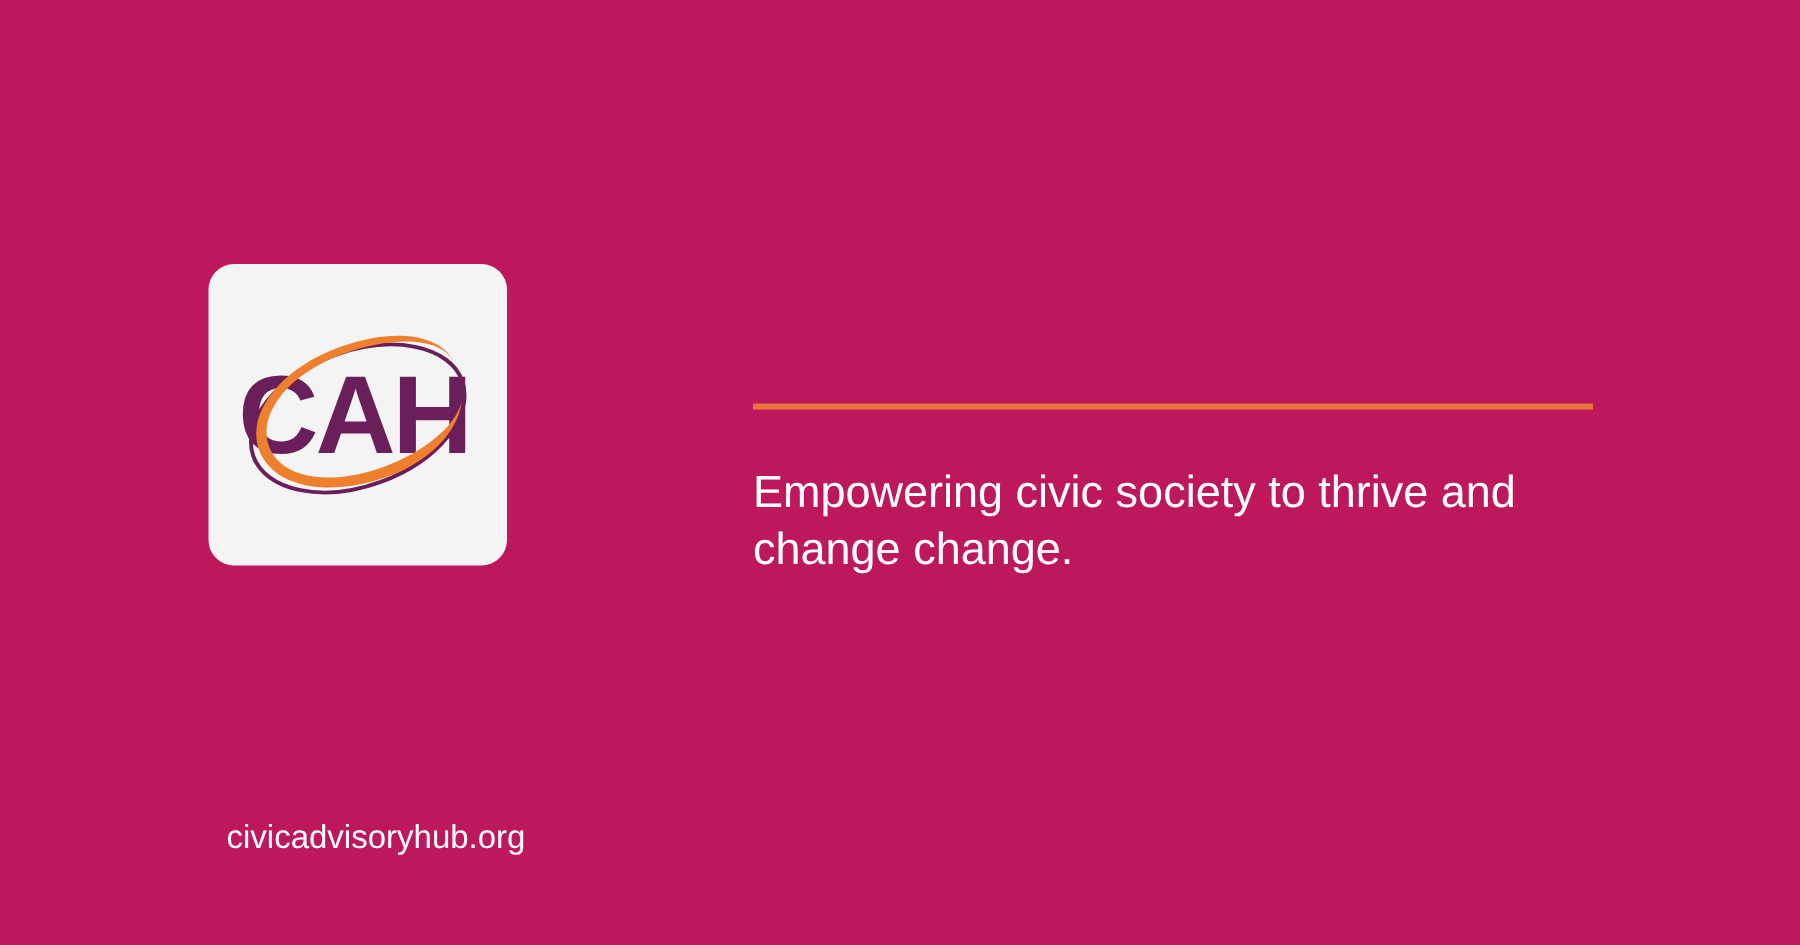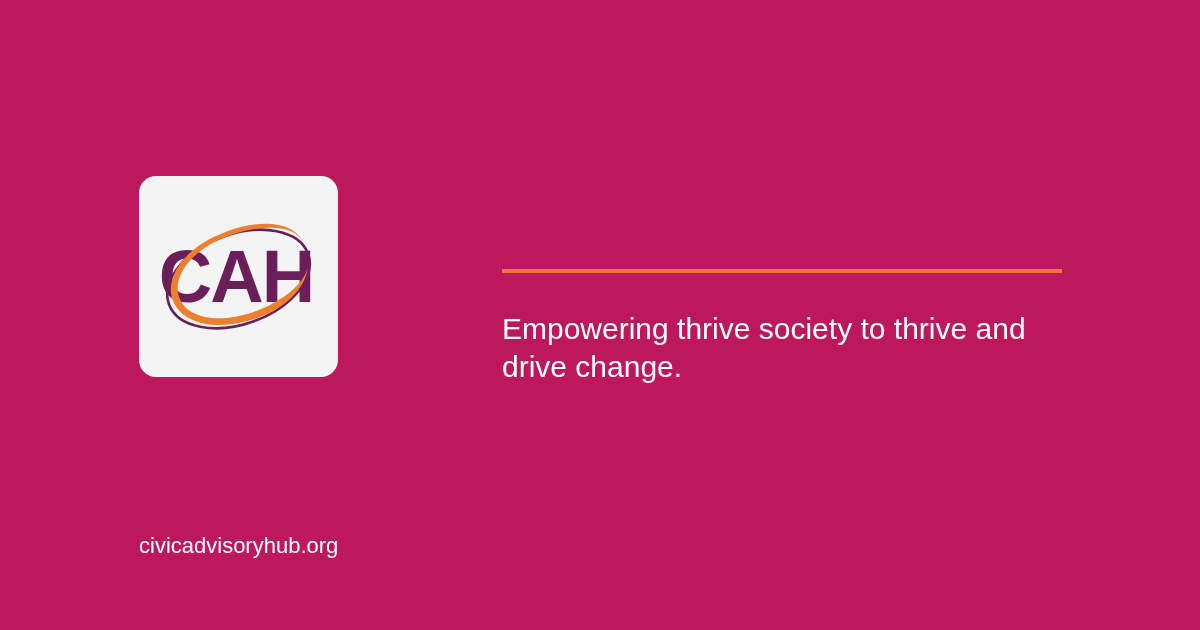--- a/index.html
+++ b/index.html
@@ -78,21 +78,21 @@
     line-height: 38px;
     font-weight: normal;
     color: #FFFFFF;
   }
 
   
   .site-url {
     position: absolute;
     left: 139px;
     top: 531px;
-    margin: 0;
+    margin: 12px;
     font-size: 22px;
     line-height: 30px;
     font-weight: normal;
     color: #FFFFFF;
   }
 </style>
 </head>
 <body>
 
 <div class="banner">
@@ -116,17 +116,17 @@
                  C -63 23 -34 39 4 39
                  C 33 39 58 30 68 16
                  C 58 35 33 46 4 46 Z" fill="#EE7F2D"></path>
       </g>
     </svg>
   </div>
 
 
   <div class="divider"></div>
 
-  <p class="tagline">Empowering thrive society to thrive and drive change.</p>
+  <p class="tagline">Empowering civic society to thrive and change change.</p>
 
   <p class="site-url">civicadvisoryhub.org</p>
 
 </div>
 
 </body></html>

